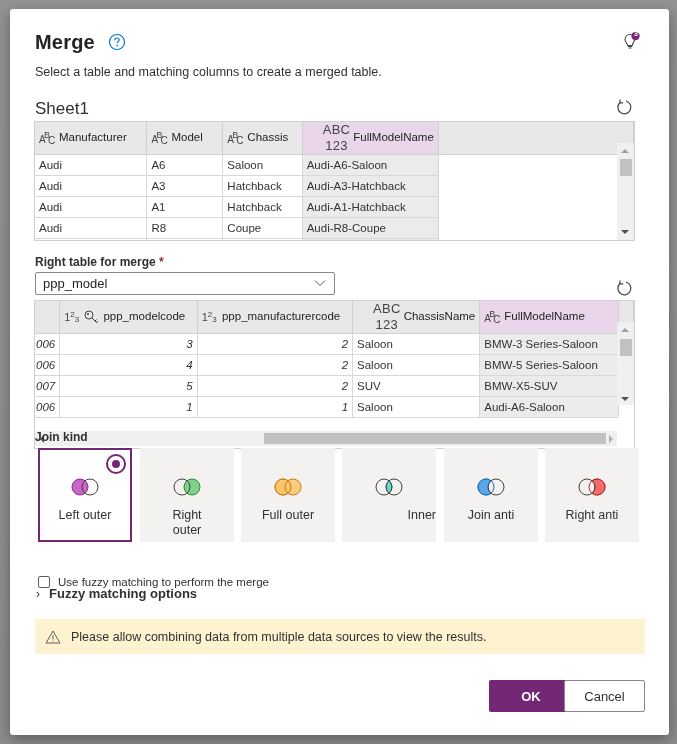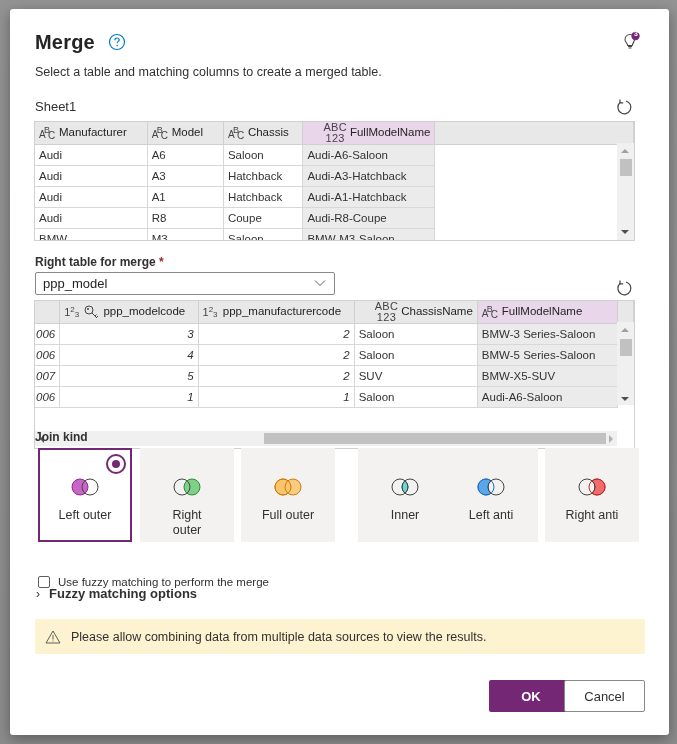--- a/index.html
+++ b/index.html
@@ -25,21 +25,21 @@
     .help-icon {
       position: absolute; left: 98px; top: 24px; width: 18px; height: 18px;
     }
     .bulb-icon {
       position: absolute; left: 610px; top: 22px; width: 22px; height: 22px;
     }
     .subtitle {
       position: absolute; left: 25px; top: 56px; font-size: 12.5px; color: #323130;
     }
     .section-label {
-      position: absolute; font-size: 13px; color: #323130;
+      position: absolute; font-size: 17px; color: #323130;
     }
     .refresh-icon { position: absolute; width: 20px; height: 20px; }
 
     
     .grid {
       position: absolute; border: 1px solid #d0d0d0; background: #fff; overflow: hidden;
     }
     .grid table { border-collapse: collapse; table-layout: fixed; font-size: 11.5px; }
     .grid th {
       height: 21px; background: #e8e8e8; font-weight: 400; text-align: left;
@@ -55,21 +55,21 @@
     .grid td.num { text-align: right; font-style: italic; }
     .grid td.rownum { font-style: italic; padding-left: 1px; }
     .type-abc {
       display: inline-block; font-size: 9px; line-height: 8px; vertical-align: middle;
       margin-right: 4px; color: #444; position: relative; width: 16px; height: 14px;
     }
     .type-abc .a { position: absolute; left: 0; top: 5px; font-size: 10px; }
     .type-abc .b { position: absolute; left: 5px; top: 0px; font-size: 9px; }
     .type-abc .c { position: absolute; left: 9px; top: 6px; font-size: 10px; }
     .type-any {
-      display: inline-block; font-size: 11px; line-height: 11px; vertical-align: middle;
+      display: inline-block; font-size: 13px; line-height: 16px; vertical-align: middle;
       margin-right: 3px; color: #444; text-align: center; letter-spacing: 0.3px; margin-left: 16px;
     }
     .type-123 {
       display: inline-block; font-size: 11px; vertical-align: middle; margin-right: 2px; color: #444;
     }
     .type-123 sup { font-size: 8px; vertical-align: 4px; }
     .type-123 sub { font-size: 8px; vertical-align: -1px; }
 
     .vscroll {
       position: absolute; right: 0; width: 17px; background: #f0f0f0;
@@ -349,36 +349,36 @@
   </div>
 
   <div class="join-card" style="left:130px;">
     <svg class="venn" viewBox="0 0 32 20">
       <circle cx="21" cy="10" r="8" fill="#7fd18a" stroke="#2f8a3c" stroke-width="1"></circle>
       <circle cx="11" cy="10" r="8" fill="none" stroke="#444" stroke-width="1"></circle>
     </svg>
     <div class="jlabel" style="width:60px;left:17px;">Right outer</div>
   </div>
 
-  <div class="join-card" style="left:348px;">
+  <div class="join-card" style="left:332px;text-align:right;">
     <svg class="venn" viewBox="0 0 32 20">
       <path d="M16 3.8 A8 8 0 0 1 16 16.2 A8 8 0 0 1 16 3.8 Z" fill="#6dd6d0" stroke="#138a84" stroke-width="1"></path>
       <circle cx="11" cy="10" r="8" fill="none" stroke="#444" stroke-width="1"></circle>
       <circle cx="21" cy="10" r="8" fill="none" stroke="#444" stroke-width="1"></circle>
     </svg>
     <div class="jlabel">Inner</div>
   </div>
 
   <div class="join-card" style="left:434px;">
     <svg class="venn" viewBox="0 0 32 20">
       <path d="M16 3.8 A8 8 0 1 0 16 16.2 A8 8 0 0 1 16 3.8 Z" fill="#5ba5ea" stroke="#1f6fbd" stroke-width="1"></path>
       <circle cx="11" cy="10" r="8" fill="none" stroke="#1f6fbd" stroke-width="1"></circle>
       <circle cx="21" cy="10" r="8" fill="none" stroke="#444" stroke-width="1"></circle>
     </svg>
-    <div class="jlabel">Left anti</div>
+    <div class="jlabel">Join anti</div>
   </div>
 
   <div class="join-card" style="left:535px;">
     <svg class="venn" viewBox="0 0 32 20">
       <path d="M16 3.8 A8 8 0 1 1 16 16.2 A8 8 0 0 0 16 3.8 Z" fill="#f36b6b" stroke="#c02a2a" stroke-width="1"></path>
       <circle cx="21" cy="10" r="8" fill="none" stroke="#c02a2a" stroke-width="1"></circle>
       <circle cx="11" cy="10" r="8" fill="none" stroke="#444" stroke-width="1"></circle>
     </svg>
     <div class="jlabel">Right anti</div>
   </div>

